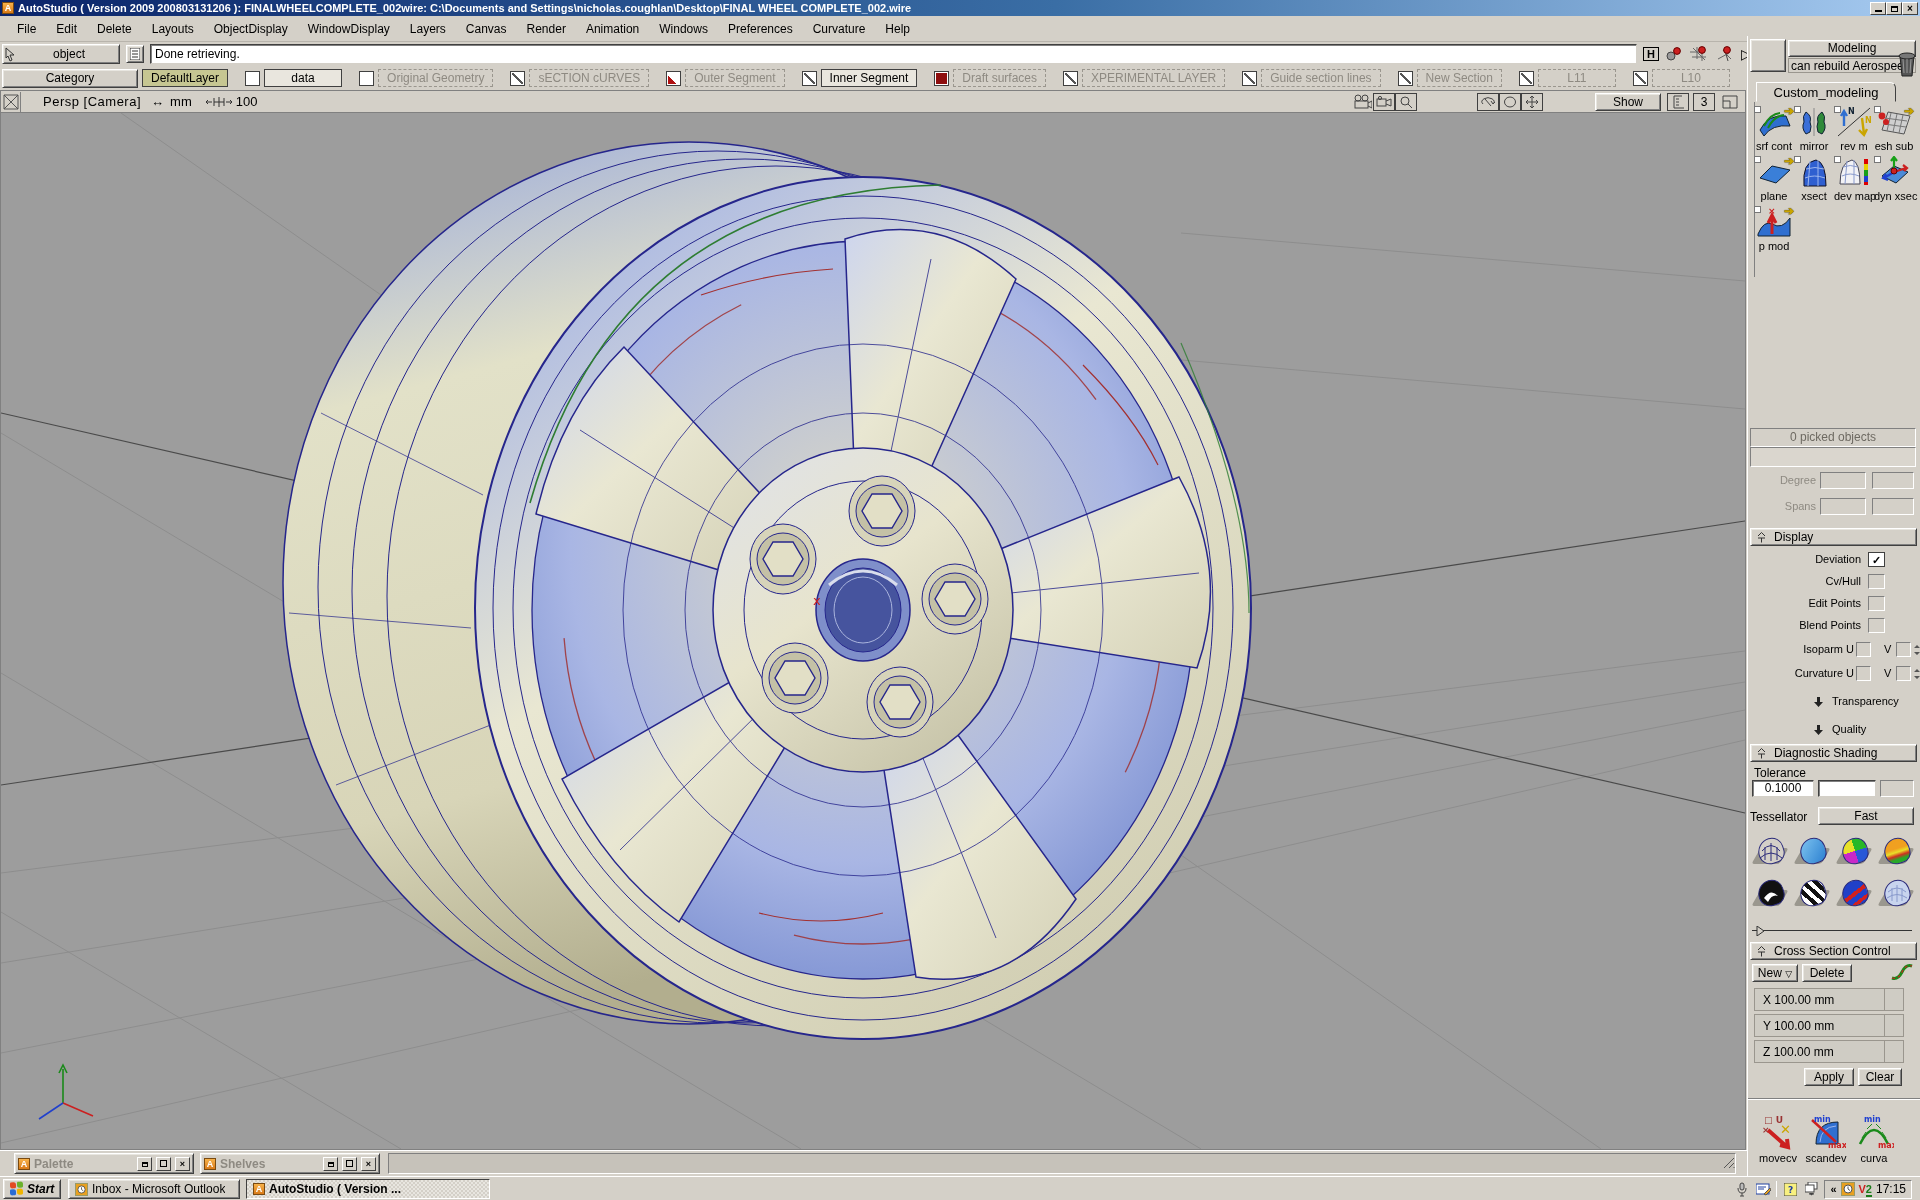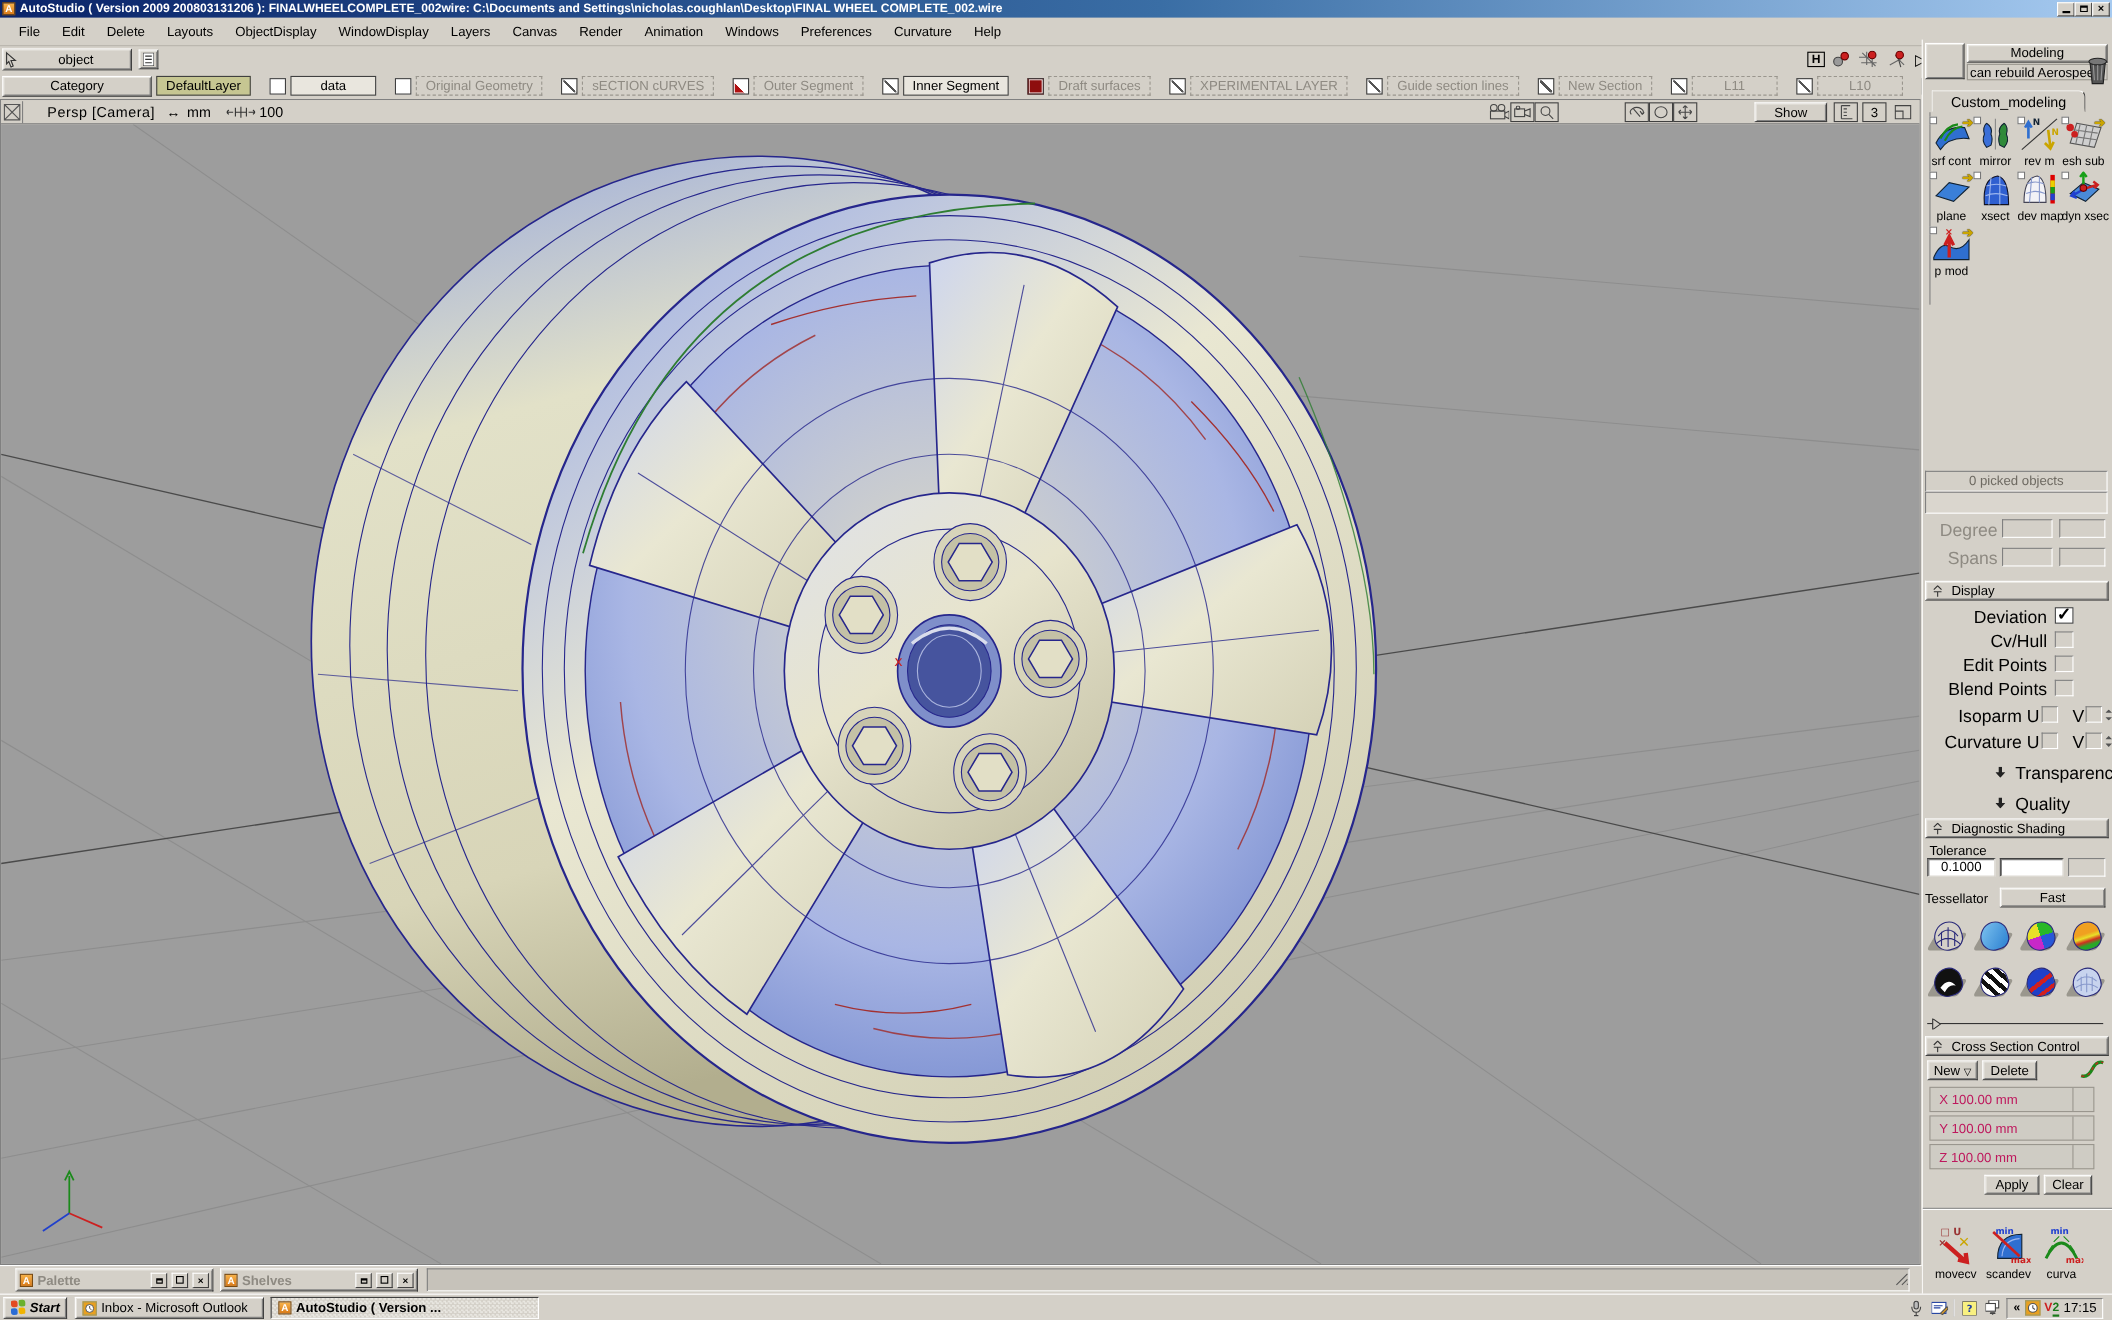--- a/index.html
+++ b/index.html
@@ -66,40 +66,40 @@
   .vp-xbox svg { display:block; }
   #vp-title { margin-left:22px; letter-spacing:.5px; }
   .vp-ico { width:22px; height:18px; display:flex; align-items:center; justify-content:center; }
   .boxed { border:1px solid #404040; background:#d4d0c8; }
   #vp-canvas { left:0; top:22px; width:1744px; height:1036px; background:#9d9d9d; overflow:hidden; }
 
   
   #rpanel { left:1747px; top:16px; width:173px; height:1160px; background:#d4d0c8; border-left:1px solid #fff;margin-top:20px; }
   .sec-hdr { left:2px; width:167px; height:18px; display:flex; align-items:center; gap:8px; padding-left:6px; font-size:12px; }
   .collapse-ico { width:9px; height:11px; }
-  .prow { position:absolute; height:16px; font-size:16px; color:#000; }
+  .prow { position:absolute; height:16px; font-size:11px; color:#000; }
   .prow .lbl { position:absolute; right:55px; top:1px; white-space:nowrap; }
   .cb { position:absolute; width:17px; height:15px; left:120px; top:0; }
   .cb.checked { background:#fff; border:1px solid #404040; text-align:center; line-height:14px; font-weight:bold; }
   .cb.empty { background:#d4d0c8; border:1px solid; border-color:#808080 #fff #fff #808080; }
   .tab { border:1px solid; border-color:#fff #404040 transparent #fff; border-radius:0 6px 0 0;
     background:#d4d0c8; display:flex; align-items:center; justify-content:center; font-size:13px; }
   .tool { width:40px; text-align:center; }
   .tool .opt { position:absolute; left:0; top:0; width:7px; height:7px; background:#fff; border:1px solid #777; }
   .tool .yarr { position:absolute; right:0; top:-2px; color:#caa500; font-weight:bold; font-size:12px;
     text-shadow:0 0 1px #000; }
   .tool-lbl { font-size:11px; white-space:nowrap; }
   .btn { border:1px solid; border-color:#fff #404040 #404040 #fff; background:#d4d0c8;
     box-shadow:inset 1px 1px 0 #e8e6e0, inset -1px -1px 0 #808080; text-align:center; font-size:12px; }
   .shade-ico { position:absolute; width:36px; height:36px; }
   .shoe { position:absolute; left:4px; top:4px; width:26px; height:26px; border-radius:55% 45% 40% 45%;
     transform:rotate(-18deg); border:1px solid #2a2a7a; }
   .shoe-shadow { position:absolute; left:2px; top:14px; width:28px; height:16px; background:#9a978e;
     transform:skewX(-30deg); border-radius:3px; }
-  .xrow { position:absolute; left:6px; width:150px; height:23px; border:1px solid #9a968e; color:#be185d;
+  .xrow { position:absolute; left:6px; width:150px; height:23px; border:1px solid #9a968e; color:#000000;
     font-size:12px; display:flex; align-items:center; padding-left:8px; background:#cfccc4; }
   .xrow .subcell { position:absolute; right:0; top:0; width:19px; height:21px; border-left:1px solid #9a968e; }
 
   
   #bstrip { left:0; top:1150px; width:1747px; height:26px; background:#d4d0c8; border-top:1px solid #fff; }
   .mini-win { position:absolute; top:2px; height:21px; background:#d4d0c8; display:flex; align-items:center;
     padding:0 3px; gap:4px; }
   .mini-title { color:#8e8a82; font-weight:bold; font-size:12px; flex:1; }
   .mini-btn { width:15px; height:14px; font-size:9px; line-height:12px; text-align:center; font-weight:bold; }
 
@@ -156,20 +156,23 @@
       <svg width="16" height="16" viewBox="0 0 16 16">
         <path d="M3,2 L11,9 L7,9 L9,14 L7,15 L5,10 L3,12 Z" fill="#d4d0c8" stroke="#333"></path>
       </svg>
       <span class="txt">object</span>
     </div>
     <div id="promptlines" class="abs raised raised2">
       <svg width="10" height="12" viewBox="0 0 10 12">
         <rect x="0" y="0" width="10" height="12" fill="#fff" stroke="#333"></rect>
         <path d="M2,3 H8 M2,6 H8 M2,9 H8" stroke="#333"></path>
       </svg>
+    </div>
+    <div id="statusline" class="abs field">
+      <span>Done retrieving.</span>
     </div>
     <div class="tb-icons abs">
       <span style="border:1px solid #000;padding:0 3px;font-weight:bold">H</span>
       <svg width="18" height="14" viewBox="0 0 18 14">
         <circle cx="6" cy="9" r="4" fill="#9a9a9a" stroke="#444"></circle>
           <circle cx="12" cy="4" r="3.4" fill="#cc2020" stroke="#600"></circle>
       </svg>
       <svg width="20" height="16" viewBox="0 0 20 16">
         <path d="M4,2 L16,14 M8,1 L8,13 M13,3 L13,15 M1,6 L15,6 M3,11 L17,11" stroke="#666" fill="none"></path>
         <circle cx="13" cy="4" r="3.4" fill="#cc2020" stroke="#600"></circle>

